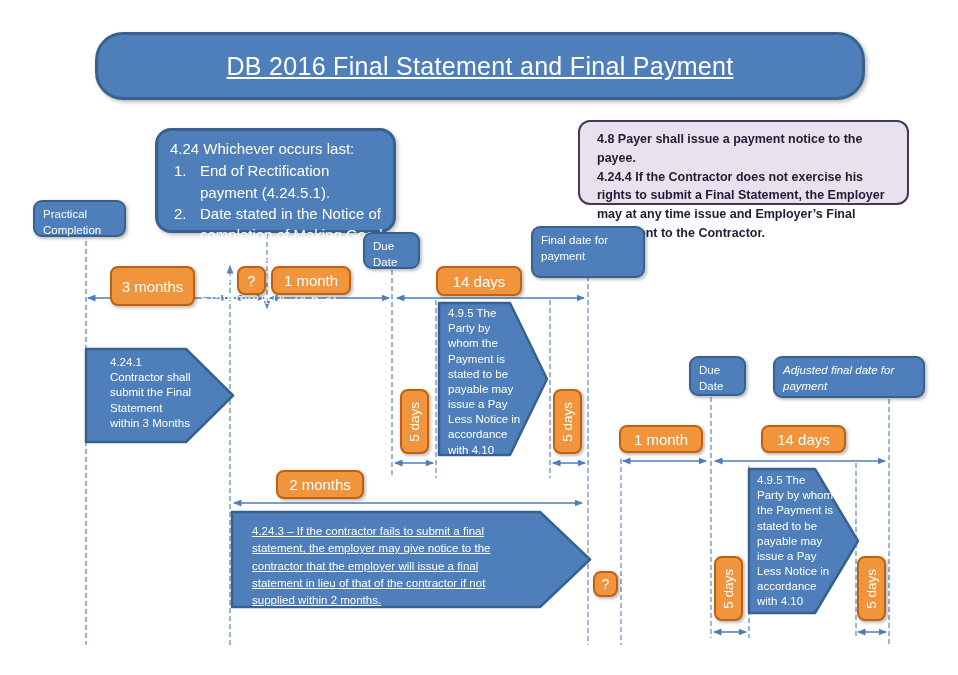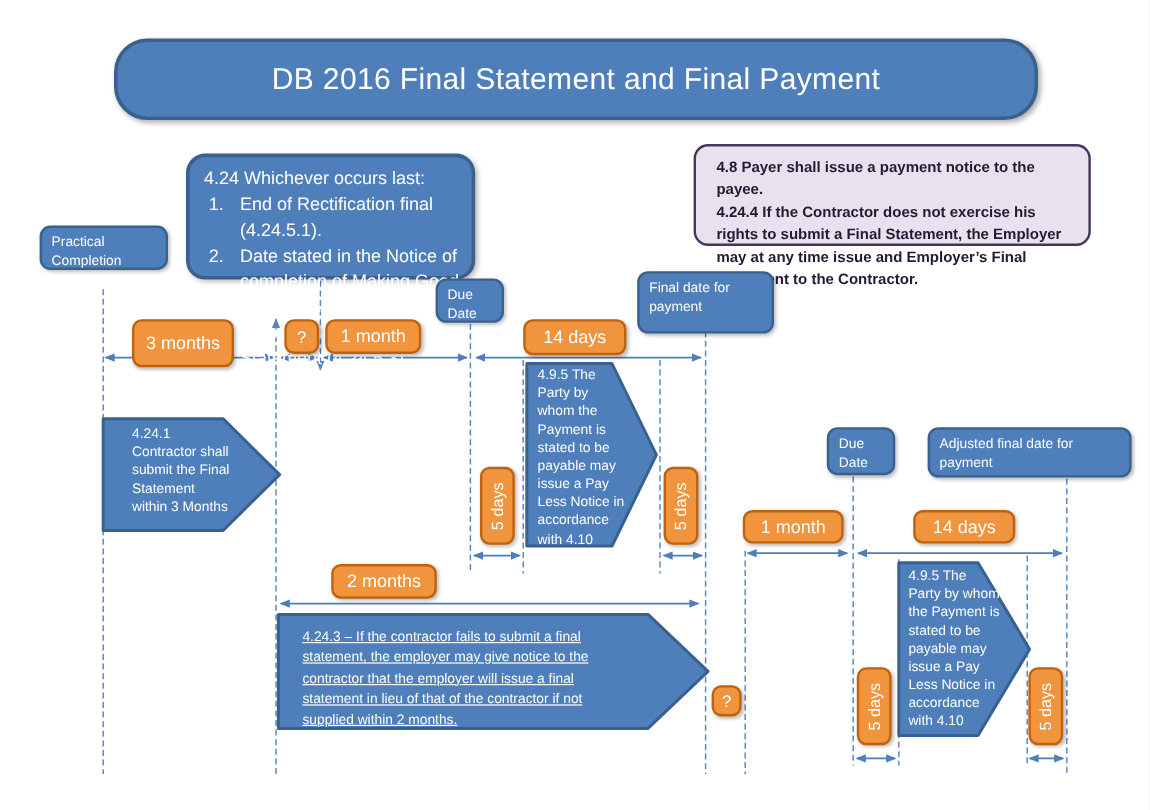--- a/index.html
+++ b/index.html
@@ -24,20 +24,21 @@
     border-radius:9px;color:var(--text-light);
     font-size:11.5px;line-height:1.35;padding:5px 8px;
     box-shadow:1.5px 1.5px 3px rgba(0,0,0,.25);
   }
   .banner{
     background:var(--blue-fill);border:3px solid var(--blue-border);
     border-radius:28px;color:var(--text-light);
     display:flex;align-items:center;justify-content:center;
     font-size:25px;letter-spacing:.3px;
     box-shadow:2px 2px 4px rgba(0,0,0,.3);
+    text-decoration:underline;
   }
   .notebox{
     background:var(--blue-fill);border:3px solid var(--blue-border);
     border-radius:16px;color:var(--text-light);
     font-size:15px;line-height:1.42;padding:7px 10px 20px 12px;
     box-shadow:2px 2px 4px rgba(0,0,0,.25);
   }
   .notebox ol{list-style:none;counter-reset:li;margin-top:1px;}
   .notebox ol li{counter-increment:li;padding-left:30px;position:relative;}
   .notebox ol li::before{content:counter(li) ".";position:absolute;left:4px;}
@@ -104,36 +105,36 @@
       <polygon class="pent" points="749,469 815,469 858,541 815,613 749,613"></polygon>
       <polygon class="pent" points="232,512 540,512 590,559.5 540,607 232,607"></polygon>
     </g>
   </svg>
 
   <div class="abs banner" style="left:95px;top:32px;width:770px;height:68px;">DB 2016 Final Statement and Final Payment</div>
 
   <div class="abs notebox" style="left:155px;top:128px;width:241px;height:105px;">
     <div>4.24 Whichever occurs last:</div>
     <ol>
-      <li>End of Rectification final (4.24.5.1).</li>
+      <li>End of Rectification payment (4.24.5.1).</li>
       <li>Date stated in the Notice of completion of Making Good (4.24.5.2).</li>
       <li>Date of submission of Final Statement (4.24.5.3).</li>
     </ol>
   </div>
 
   <div class="abs purplebox" style="left:578px;top:120px;width:331px;height:85px;padding-left:17px;">
     <div>4.8 Payer shall issue a payment notice to the payee.</div>
     <div>4.24.4 If the Contractor does not exercise his rights to submit a Final Statement, the Employer may at any time issue and Employer’s Final Statement to the Contractor.</div>
   </div>
 
-  <div class="abs bluebox" style="left:33px;top:188px;width:107px;height:37px;">Practical Completion</div>
+  <div class="abs bluebox" style="left:33px;top:200px;width:93px;height:37px;">Practical Completion</div>
   <div class="abs bluebox" style="left:363px;top:232px;width:57px;height:37px;">Due Date</div>
   <div class="abs bluebox" style="left:531px;top:226px;width:114px;height:52px;">Final date for payment</div>
   <div class="abs bluebox" style="left:689px;top:356px;width:57px;height:40px;">Due Date</div>
-  <div class="abs bluebox" style="left:773px;top:356px;width:170px;height:42px;">Adjusted final date for payment</div>
+  <div class="abs bluebox" style="left:773px;top:356px;width:152px;height:42px;font-style:italic;">Adjusted final date for payment</div>
 
   <div class="abs chip" style="left:110px;top:266px;width:85px;height:40px;">3 months</div>
   <div class="abs chip small" style="left:237px;top:266px;width:29px;height:29px;">?</div>
   <div class="abs chip" style="left:271px;top:266px;width:80px;height:29px;">1 month</div>
   <div class="abs chip" style="left:436px;top:266px;width:86px;height:30px;">14 days</div>
   <div class="abs chip vert" style="left:400px;top:389px;width:29px;height:65px;">
       <span>5 days</span>
     </div>
   <div class="abs chip vert" style="left:553px;top:389px;width:29px;height:65px;">
       <span>5 days</span>

